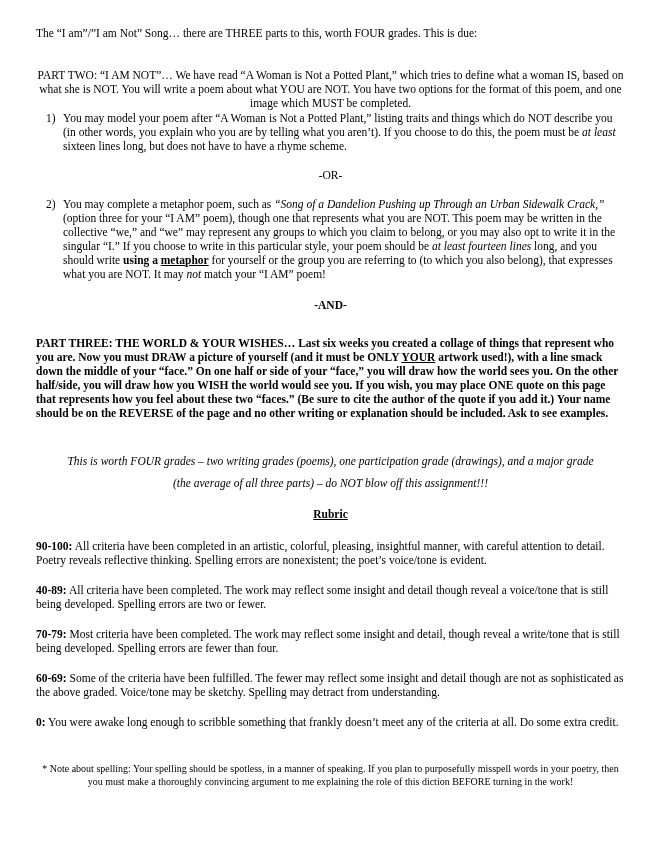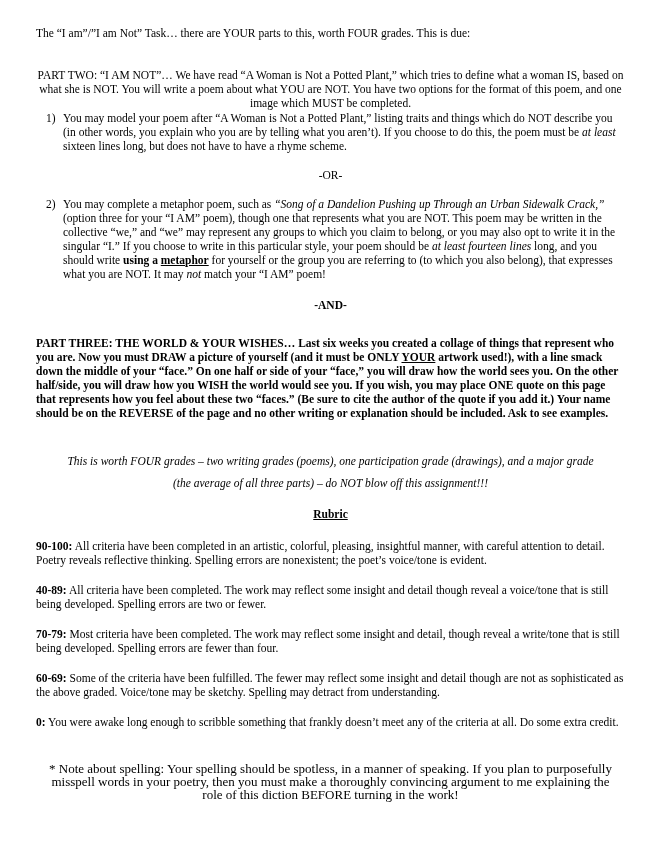--- a/index.html
+++ b/index.html
@@ -29,28 +29,28 @@
   .opt-item .marker  { flex: 0 0 17px; }
   .opt-item .content { flex: 1; }
   .opt-1        { margin-bottom: 15px; }
   .or-sep       { margin-bottom: 15px; }
   .opt-2        { margin-bottom: 17px; }
   .and-sep      { margin-bottom: 24px; font-weight: bold; }
   .part-three   { margin-bottom: 30px; font-weight: bold; }
   .grade-note   { margin-bottom: 13px; font-style: italic; line-height: 22px; padding: 0 26px; }
   .rubric-head  { margin-bottom: 18px; font-weight: bold; text-decoration: underline; }
   .rubric-item  { margin-bottom: 16px; }
-  .footnote     { margin-top: 33px; font-size: 13px; line-height: 13px; padding: 0 4px; }
+  .footnote     { margin-top: 33px; font-size: 10px; line-height: 13px; padding: 0 4px; }
 </style>
 </head>
 <body>
 
 <div class="page">
 
-  <p class="intro"><span>The “I am”/”I am Not” Task…  there are YOUR parts to this, worth FOUR grades. This is due:</span></p>
+  <p class="intro"><span>The “I am”/”I am Not” Song…  there are THREE parts to this, worth FOUR grades. This is due:</span></p>
 
   <p class="part-two"><span>PART TWO: “I AM NOT”… We have read “A Woman is Not a Potted Plant,” which tries to define what a woman IS, based on what she is NOT. You will write a poem about what YOU are NOT. You have two options for the format of this poem, and one image which MUST be completed.</span></p>
 
   <div class="opt-list">
     <div class="opt-item opt-1">
       <span class="marker">1)</span>
       <span class="content"><span>You may model your poem after “A Woman is Not a Potted Plant,” listing traits and things which do NOT describe you (in other words, you explain who you are by telling what you aren’t). If you choose to do this, the poem must be </span><span class="i">at least</span><span> sixteen lines long, but does not have to have a rhyme scheme.</span></span>
     </div>
 
     <p class="or-sep center">-OR-</p>

